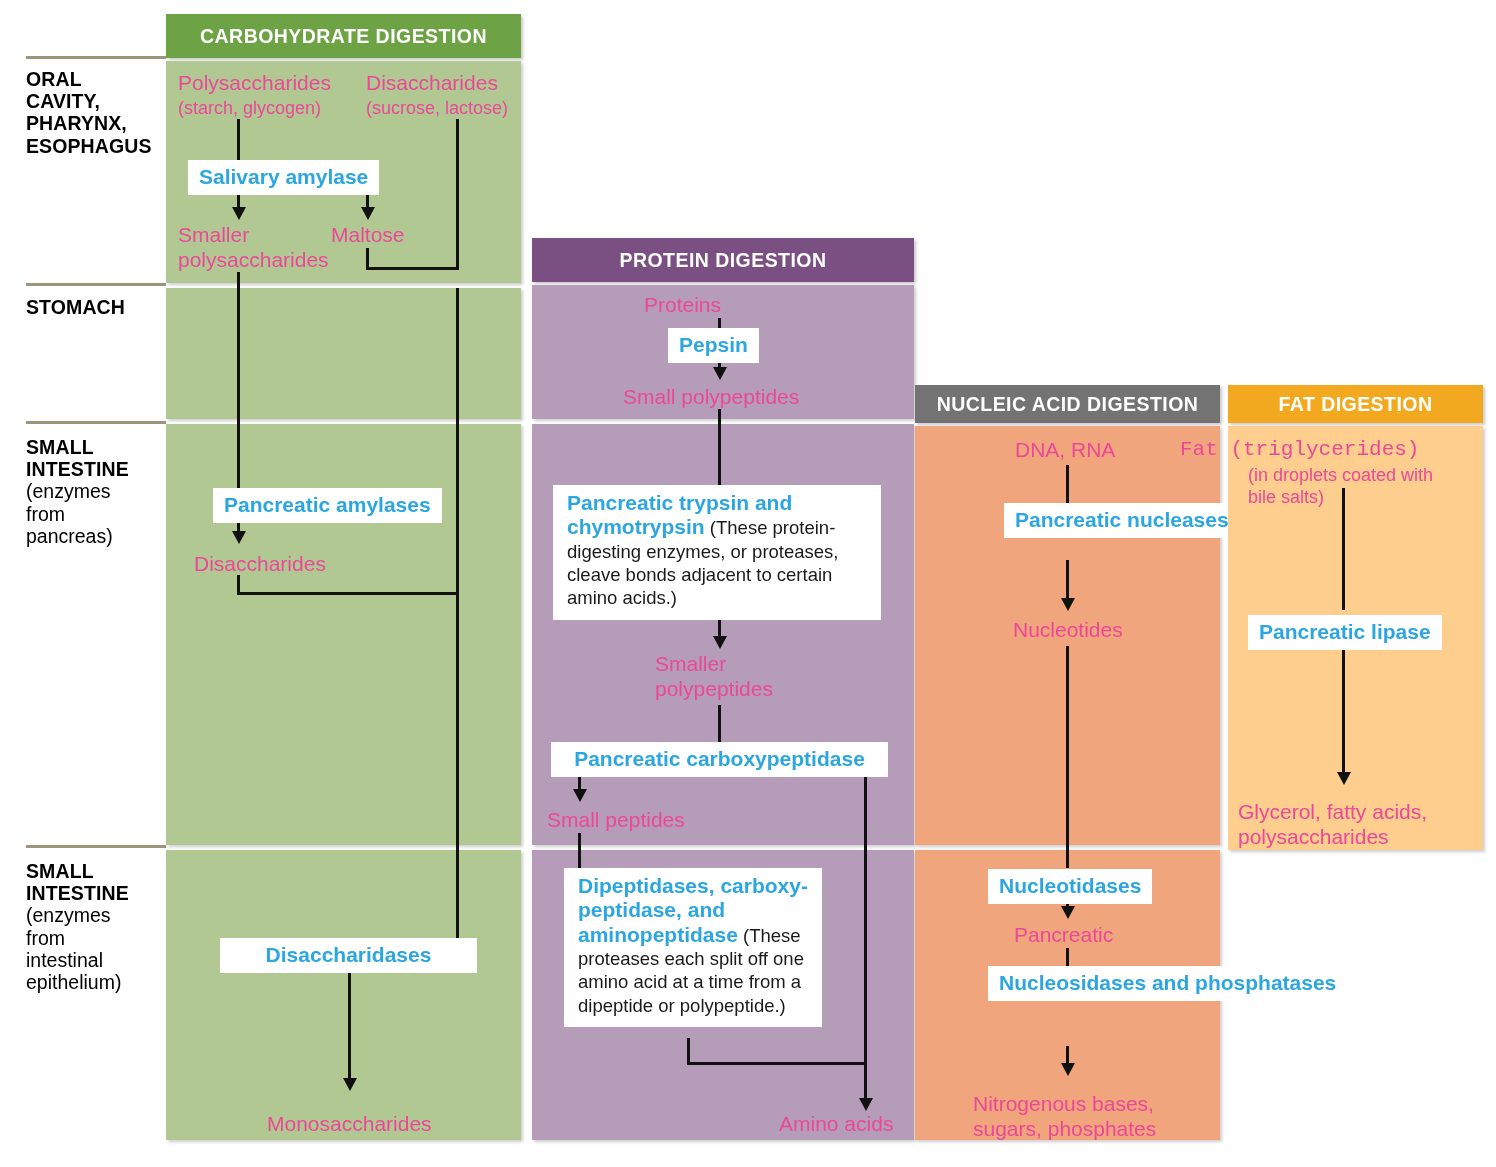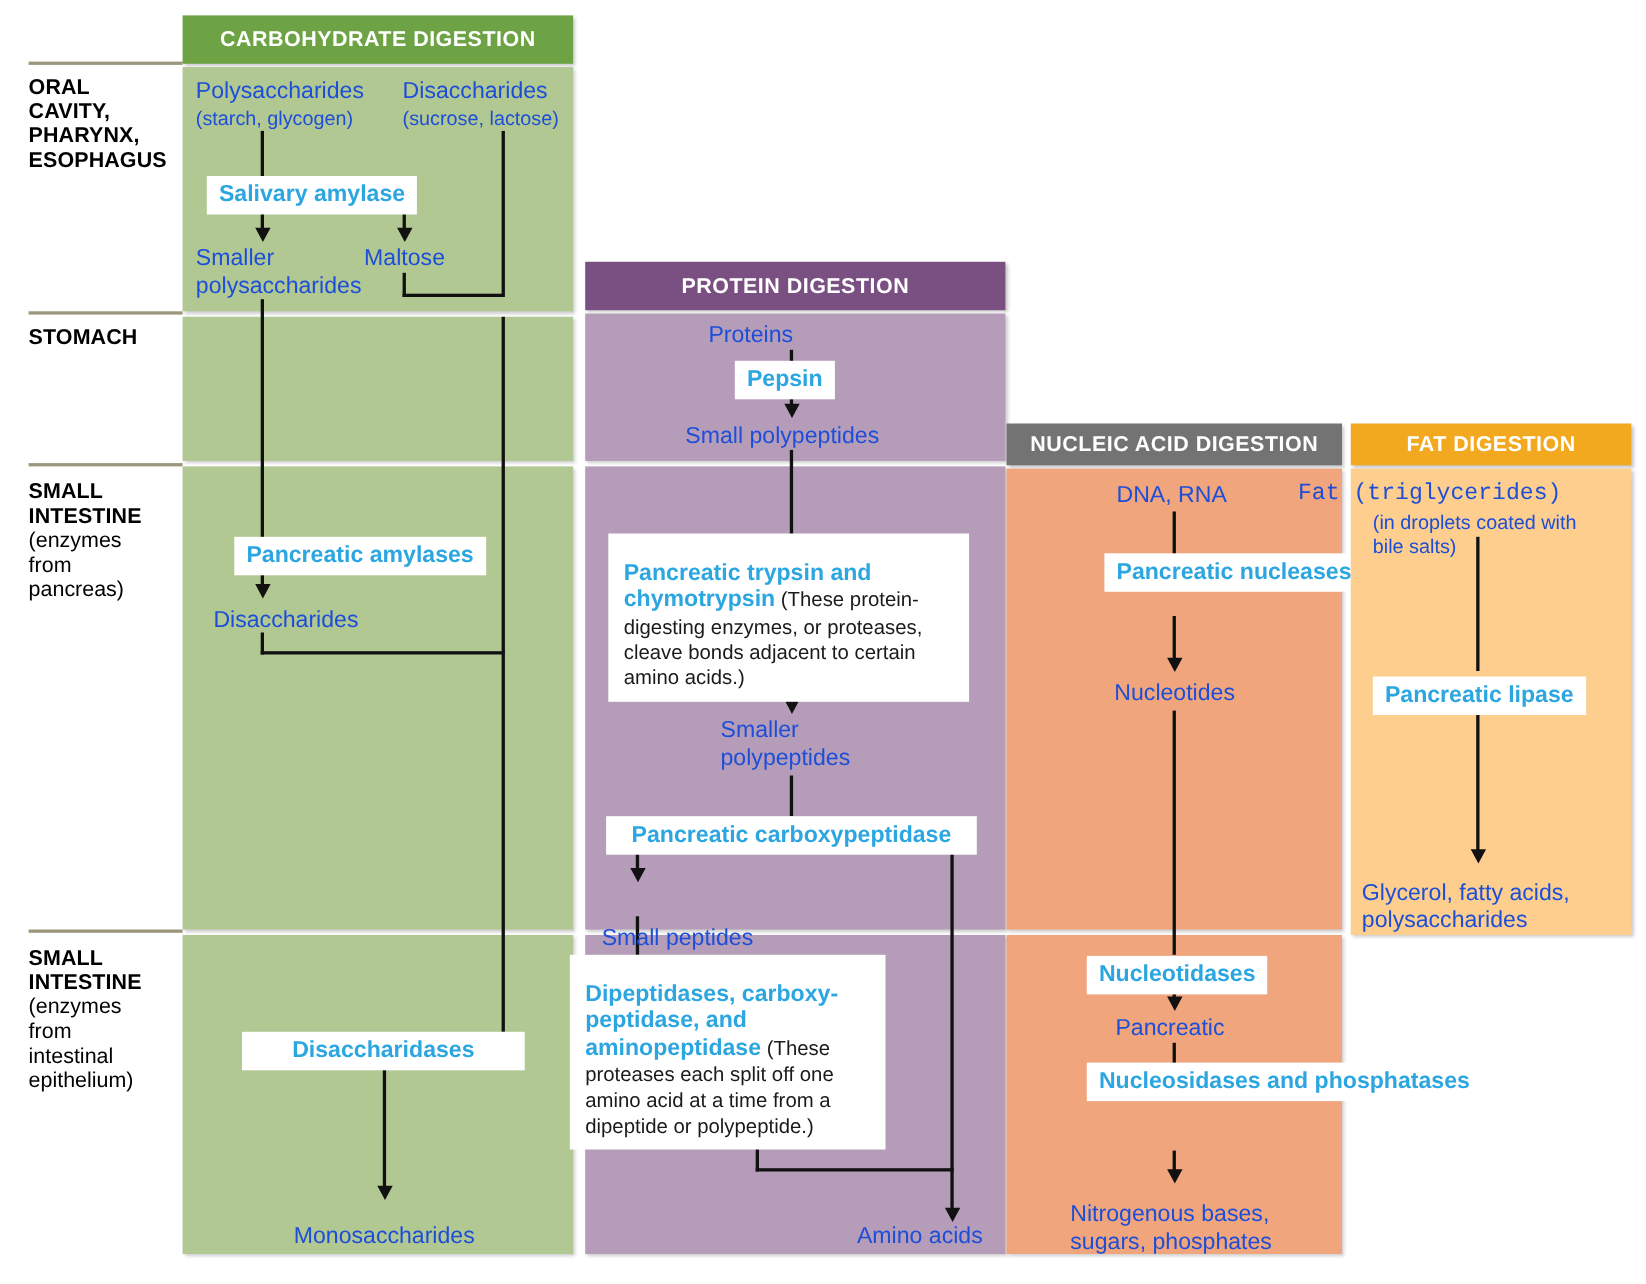--- a/index.html
+++ b/index.html
@@ -63,21 +63,21 @@
   .nuc-head{background:#737373;}
   .nuc-band{background:#f0a57d;}
   .fat-head{background:#f3a91f;}
   .fat-band{background:#fdce8d;}
 
   .shadowed{box-shadow:2px 2px 3px rgba(0,0,0,.20);}
 
   
   .txt{
     position:absolute;
-    color:#1d4ed8;
+    color:#ec4899;
     font-size:21px;
     line-height:1.2;
     white-space:pre-line;
   }
   .txt.sm{font-size:18px;}
 
   
   .enz{
     position:absolute;
     background:#ffffff;
@@ -86,21 +86,21 @@
     font-size:21px;
     line-height:1.16;
     padding:5px 11px 6px 11px;
     box-sizing:border-box;
   }
   .enz.para{
     font-weight:normal;
     color:#1a1a1a;
     font-size:18.5px;
     line-height:1.26;
-    padding:24px 12px 10px 14px;
+    padding:6px 12px 10px 14px;
   }
   .enz .hl{
     color:#2ca6e0;
     font-weight:bold;
     font-size:21px;
     line-height:1.16;
   }
 
   
   .vline{position:absolute;background:#111111;width:3px;}
@@ -225,23 +225,23 @@
 
   <div class="enz para" style="left:553px;top:485px;width:328px;">
     <span class="hl">Pancreatic trypsin and chymotrypsin</span><span> (These protein-digesting enzymes, or proteases, cleave bonds adjacent to certain amino acids.)</span>
   </div>
 
   <div class="txt" style="left:655px;top:651px;">Smaller
 polypeptides</div>
 
   <div class="enz" style="left:551px;top:742px;width:337px;text-align:center;">Pancreatic carboxypeptidase</div>
 
-  <div class="txt" style="left:547px;top:807px;margin-top:33px;">Small peptides</div>
-
-  <div class="enz para" style="left:518px;top:868px;width:287px;">
+  <div class="txt" style="left:547px;top:807px;">Small peptides</div>
+
+  <div class="enz para" style="left:564px;top:868px;width:258px;">
     <span class="hl">Dipeptidases, carboxy-peptidase, and aminopeptidase</span><span> (These proteases each split off one amino acid at a time from a dipeptide or polypeptide.)</span>
   </div>
 
   <div class="txt" style="left:779px;top:1111px;">Amino acids</div>
 
   <div class="colhead nuc-head" style="left:915px;top:385px;width:305px;height:38px;">
     <span>NUCLEIC ACID DIGESTION</span>
   </div>
   <div class="colband nuc-band shadowed" style="left:915px;top:426px;width:305px;height:419px;"></div>
   <div class="colband nuc-band shadowed" style="left:915px;top:850px;width:305px;height:290px;"></div>

